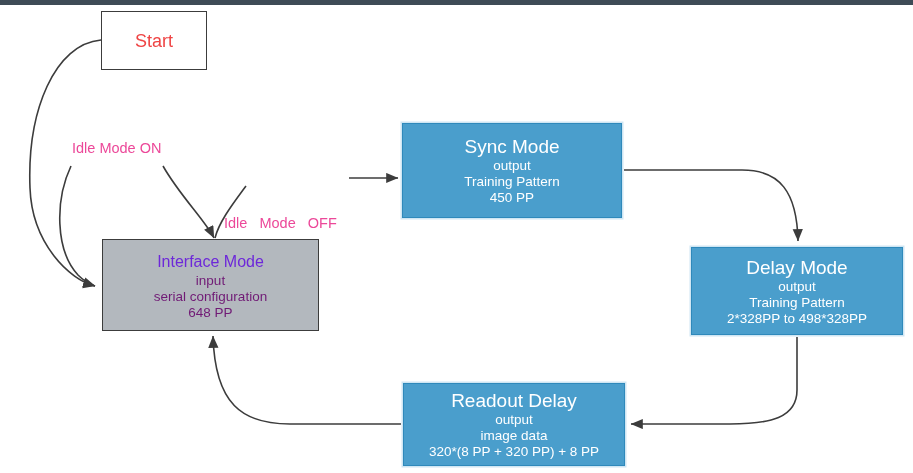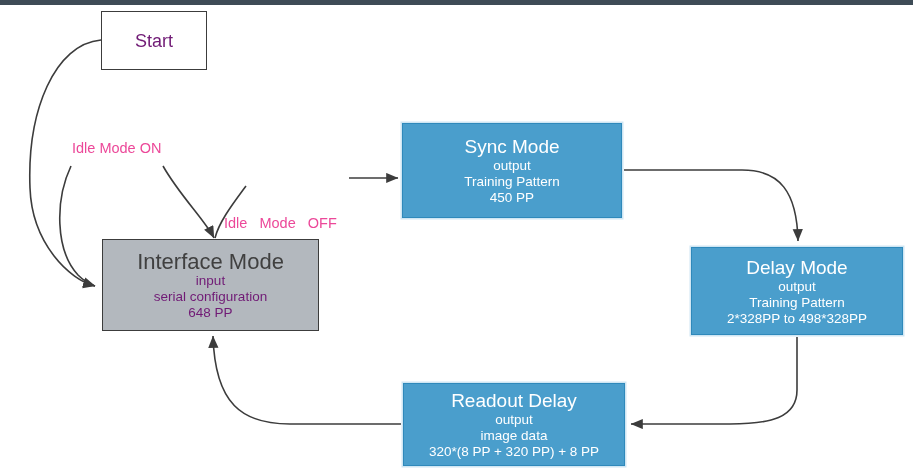--- a/index.html
+++ b/index.html
@@ -35,21 +35,21 @@
     flex-direction: column;
     align-items: center;
     justify-content: center;
     text-align: center;
   }
   .node-start {
     background: #ffffff;
     border: 1.5px solid #3c3c3c;
   }
   .node-start .node-title {
-    color: #701a75;
+    color: #ef4444;
     font-size: 18px;
     line-height: 22px;
   }
   .node-process {
     background: #4a9ecc;
     border: 1.5px solid #2f89bb;
     box-shadow: 0 0 0 1.5px #cfe6f3;
   }
   .node-process .node-title {
     color: #ffffff;
@@ -59,22 +59,22 @@
   .node-process .node-line {
     color: #ffffff;
     font-size: 13.5px;
     line-height: 16px;
   }
   .node-interface {
     background: #b3b8be;
     border: 1.5px solid #3c3c3c;
   }
   .node-interface .node-title {
-    color: #404040;
-    font-size: 22px;
+    color: #6d28d9;
+    font-size: 16px;
     line-height: 23px;
     text-align: right;
   }
   .node-interface .node-line {
     color: #701a75;
     font-size: 13.5px;
     line-height: 16px;
   }
   .edge-label {
     position: absolute;

